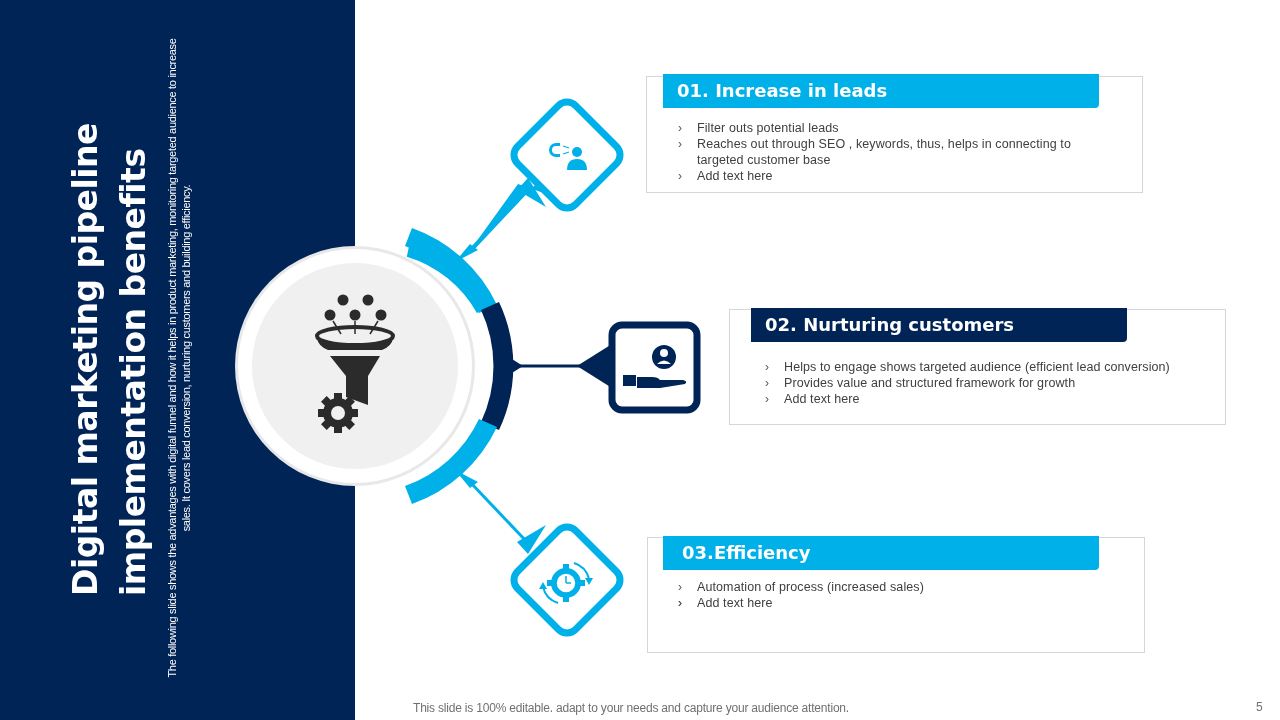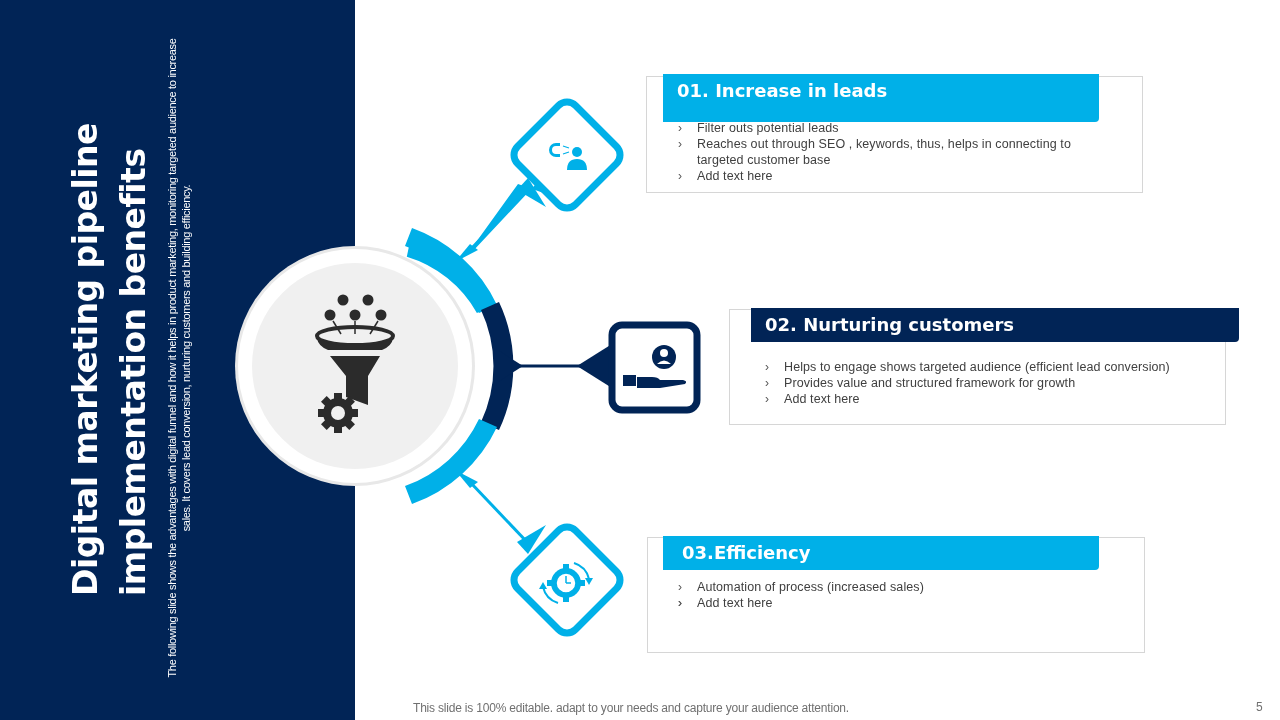--- a/index.html
+++ b/index.html
@@ -108,30 +108,30 @@
       <rect x="-20" y="-4" width="40" height="8"></rect>
       <rect x="-4" y="-20" width="8" height="40" transform="rotate(45)"></rect>
       <rect x="-4" y="-20" width="8" height="40" transform="rotate(-45)"></rect>
     </g>
     <circle cx="338" cy="413" r="7" fill="#f0f0f0"></circle>
   </g>
 </svg>
 
 <div class="card" style="left:646px; top:76px; width:495px; height:115px;">
 </div>
-<div class="card-head" style="left:663px; top:74px; width:436px; height:48px; background:#00B0E8;">01. Increase in leads</div>
+<div class="card-head" style="left:663px; top:74px; width:436px; height:34px; background:#00B0E8;">01. Increase in leads</div>
 <ul style="position:absolute; left:678px; top:120px; width:430px; margin:0; padding:0; list-style:none;">
   <li class="bl"><span class="chev">›</span><span>Filter outs potential leads</span></li>
   <li class="bl"><span class="chev">›</span><span>Reaches out through SEO , keywords, thus, helps in connecting to targeted customer base</span></li>
   <li class="bl"><span class="chev">›</span><span>Add text here</span></li>
 </ul>
 
 <div class="card" style="left:729px; top:309px; width:495px; height:114px;">
 </div>
-<div class="card-head" style="left:751px; top:308px; width:488px; height:34px; background:#012456;">02. Nurturing customers</div>
+<div class="card-head" style="left:751px; top:308px; width:376px; height:34px; background:#012456;">02. Nurturing customers</div>
 <ul style="position:absolute; left:765px; top:359px; width:440px; margin:0; padding:0; list-style:none;">
   <li class="bl"><span class="chev">›</span><span>Helps to engage shows targeted audience (efficient lead conversion)</span></li>
   <li class="bl"><span class="chev">›</span><span>Provides value and structured framework for growth</span></li>
   <li class="bl"><span class="chev">›</span><span>Add text here</span></li>
 </ul>
 
 <div class="card" style="left:647px; top:537px; width:496px; height:114px;">
 </div>
 <div class="card-head" style="left:663px; top:536px; width:436px; height:34px; background:#00B0E8;padding-left:19px;">03.Efficiency</div>
 <ul style="position:absolute; left:678px; top:579px; width:430px; margin:0; padding:0; list-style:none;">

